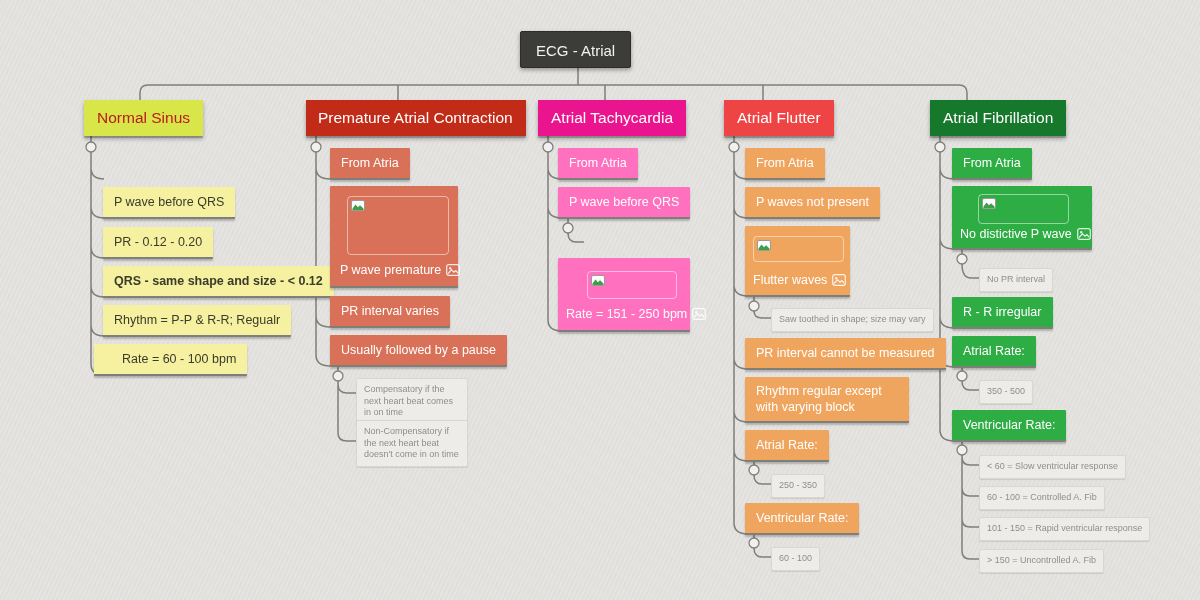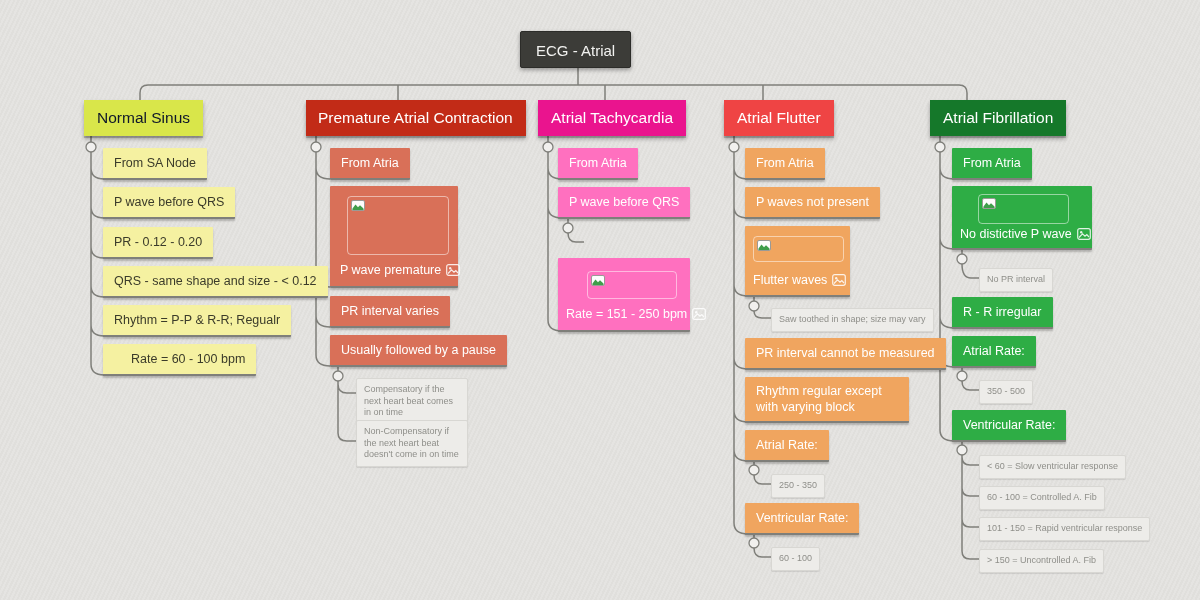--- a/index.html
+++ b/index.html
@@ -19,21 +19,21 @@
   .root{
     background:#3c3c38;color:#f2f2f0;height:37px;line-height:37px;font-size:15px;
     padding:0 15px;border:1px solid #2c2c29;border-radius:2px;white-space:nowrap;
     box-shadow:0 2px 4px rgba(0,0,0,0.35);
   }
   .child{
     height:32px;line-height:30px;font-size:12.5px;padding:0 11px;white-space:nowrap;
     border-bottom:2px solid #7f7f7a;box-shadow:0 2px 2px rgba(0,0,0,0.22);border-radius:1px;
   }
   .wrap2{white-space:normal;width:164px;height:46px;line-height:16px;padding:6px 11px;}
-  .ns-h{background:#d9e64a;color:#0f172a;}
+  .ns-h{background:#d9e64a;color:#b91c1c;}
   .ns-c{background:#f5f1a1;color:#3b3b2a;}
   .pac-h{background:#c22b17;}
   .pac-c{background:#d97058;color:#fff;}
   .at-h{background:#ea148e;}
   .at-c{background:#ff70bf;color:#fff;}
   .afl-h{background:#ef4444;}
   .afl-c{background:#f0a55f;color:#fff;}
   .afib-h{background:#15782a;}
   .afib-c{background:#2ead45;color:#fff;}
   .imgn{padding:0;line-height:normal;height:auto;}
@@ -106,36 +106,33 @@
     </g>
   </svg>
 
   <div class="n root" style="left:520px;top:31px;">
     <span class="lbl">ECG - Atrial</span>
   </div>
 
   <div class="n hdr ns-h" style="left:84px;top:100px;">
     <span class="lbl">Normal Sinus</span>
   </div>
-  <div class="n child ns-c" style="left:103px;top:148px;">
-    <span class="lbl">From SA Node</span>
-  </div>
   <div class="n child ns-c" style="left:103px;top:187px;">
     <span class="lbl">P wave before QRS</span>
   </div>
   <div class="n child ns-c" style="left:103px;top:227px;">
     <span class="lbl">PR - 0.12 - 0.20</span>
   </div>
-  <div class="n child ns-c" style="left:103px;top:266px;">
+  <div class="n child ns-c" style="left:103px;top:266px;font-weight:bold;">
     <span class="lbl">QRS - same shape and size - &lt; 0.12</span>
   </div>
   <div class="n child ns-c" style="left:103px;top:305px;">
     <span class="lbl">Rhythm = P-P &amp; R-R; Regualr</span>
   </div>
-  <div class="n child ns-c" style="left:103px;top:344px;padding-left:28px;">
+  <div class="n child ns-c" style="left:94px;top:344px;padding-left:28px;">
     <span class="lbl">Rate = 60 - 100  bpm</span>
   </div>
 
   <div class="n hdr pac-h" style="left:306px;top:100px;padding-left:12px;">
     <span class="lbl">Premature Atrial Contraction</span>
   </div>
   <div class="n child pac-c" style="left:330px;top:148px;">
     <span class="lbl">From Atria</span>
   </div>
   <div class="n child pac-c" style="left:330px;top:296px;">

